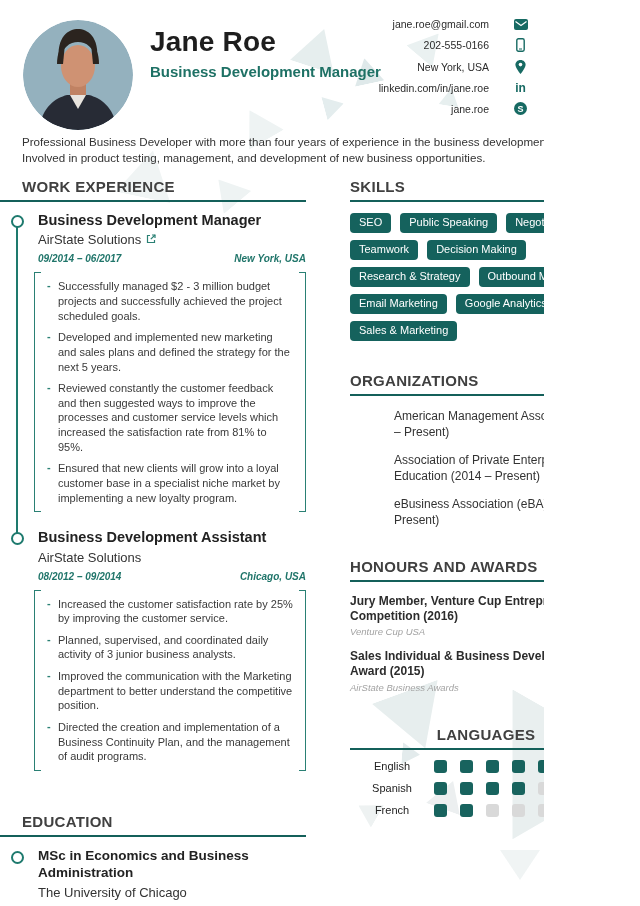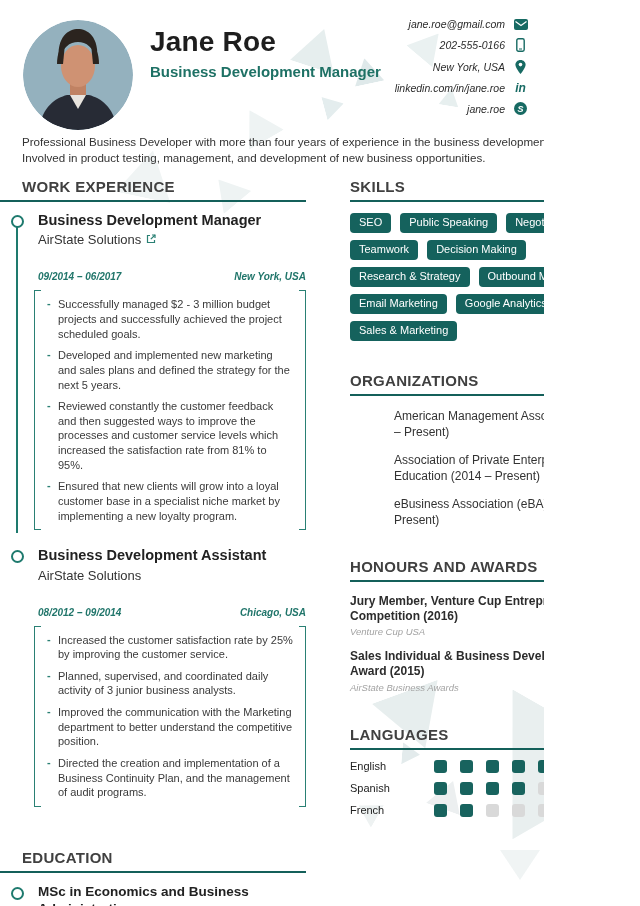--- a/index.html
+++ b/index.html
@@ -6,41 +6,41 @@
   .page{position:relative;width:544px;height:906px;background:#fff;overflow:hidden;
         font-family:"Liberation Sans","DejaVu Sans",sans-serif;color:#2e2e2e;}
   
   .tri{position:absolute;clip-path:polygon(50% 0,0 100%,100% 100%);z-index:0;}
   
   .photo{position:absolute;left:23px;top:20px;width:110px;height:110px;border-radius:50%;overflow:hidden;z-index:2;}
   .name-block{position:absolute;left:150px;top:26px;z-index:2;}
   .name{font-size:28px;font-weight:600;color:#1e1e1e;letter-spacing:.2px;}
   .role{margin-top:5px;font-size:15px;font-weight:600;color:#1e7165;}
   .contacts{position:absolute;right:16px;top:18px;display:flex;flex-direction:column;align-items:flex-end;gap:8px;z-index:2;}
-  .c-row{display:flex;align-items:center;gap:8px;cursor:default;font-style:italic;}
+  .c-row{display:flex;align-items:center;gap:24px;cursor:default;}
   .c-text{font-size:10.5px;color:#2b2b2b;}
   .c-icon{width:15px;display:flex;justify-content:center;align-items:flex-end;}
   .li-icon{font-weight:800;color:#176a63;font-size:12px;line-height:1;font-family:"Liberation Sans",sans-serif;}
   
   .summary{position:absolute;left:22px;top:134px;width:598px;font-size:11.6px;line-height:1.38;color:#333;z-index:2;}
   
   .col-left{position:absolute;left:22px;top:178px;width:284px;z-index:2;}
   .col-right{position:absolute;left:350px;top:178px;width:272px;z-index:2;}
   .sec-title{font-size:15px;font-weight:700;color:#404040;letter-spacing:.3px;margin:0 0 5px 0;}
   .col-left .rule{height:2px;background:#14605a;margin-left:-22px;width:calc(100% + 22px);}
   .col-right .rule{height:2px;background:#14605a;width:calc(100% + 18px);}
   
   .timeline{position:relative;margin-top:10px;}
   .tl-line{position:absolute;left:-6px;width:2px;background:#1e7a6e;top:14px;height:258px;}
   .job{position:relative;padding-left:16px;}
   .job + .job{margin-top:17px;}
   .tl-dot{position:absolute;left:-11px;top:3px;width:9px;height:9px;border:2px solid #1e7a6e;border-radius:50%;background:#fff;}
   .job-title{font-size:14.5px;font-weight:700;color:#222;line-height:1.2;}
   .job-company{font-size:13px;color:#333;margin-top:3px;display:flex;align-items:center;gap:5px;}
-  .job-meta{display:flex;justify-content:space-between;font-size:10px;font-style:italic;font-weight:700;color:#20756a;margin:24px 0 8px 0;gap:32px;}
+  .job-meta{display:flex;justify-content:space-between;font-size:10px;font-style:italic;font-weight:700;color:#20756a;margin:6px 0 8px 0;gap:32px;}
   ul.bullets{list-style:none;position:relative;margin:0 0 0 -4px;padding:7px 12px;width:calc(100% - 20px);}
   .bracket{position:absolute;top:0;bottom:0;width:6px;border-top:1.5px solid #2a8074;border-bottom:1.5px solid #2a8074;}
   .bracket.l{left:0;border-left:1.5px solid #2a8074;}
   .bracket.r{right:0;border-right:1.5px solid #2a8074;}
   ul.bullets li{position:relative;padding-left:12px;font-size:11px;line-height:1.33;color:#3a3a3a;margin-bottom:7px;}
   ul.bullets li:last-child{margin-bottom:0;}
   ul.bullets li::before{content:"-";position:absolute;left:1px;top:-1px;color:#2a8074;font-weight:700;}
   
   .edu-sect{margin-top:42px;}
   .edu-entry{position:relative;padding-left:16px;margin-top:11px;}
@@ -49,21 +49,21 @@
   .edu-dates{font-size:10px;font-style:italic;font-weight:700;color:#20756a;margin-top:5px;}
   
   .chips{display:flex;flex-wrap:wrap;gap:7px 9px;margin-top:11px;}
   .chip{background:#15625d;color:#fff;font-size:11px;padding:4px 9px 5px 9px;border-radius:4px;line-height:1;white-space:nowrap;}
   .orgs-sect{margin-top:31px;}
   .org-item{font-size:12px;color:#333;line-height:1.3;margin-top:13px;margin-left:44px;}
   .hon-sect{margin-top:29px;}
   .hon-item{margin-top:12px;}
   .hon-title{font-size:12px;font-weight:600;color:#2c2c2c;line-height:1.27;}
   .hon-sub{font-size:9.5px;font-style:italic;color:#a3a3a3;margin-top:2px;}
-  .lang-sect{margin-top:33px;}
+  .lang-sect{margin-top:33px;text-align:center;}
   .langs{margin-top:10px;}
   .lang-row{display:flex;align-items:center;margin-bottom:9px;}
   .lang-name{width:84px;font-size:11px;color:#222;}
   .squares{display:flex;gap:13px;}
   .sq{width:13px;height:13px;border-radius:3px;}
   .sq.filled{background:#18635e;}
   .sq.empty{background:#d9d9d9;}
 </style>
 </head>
 <body>

